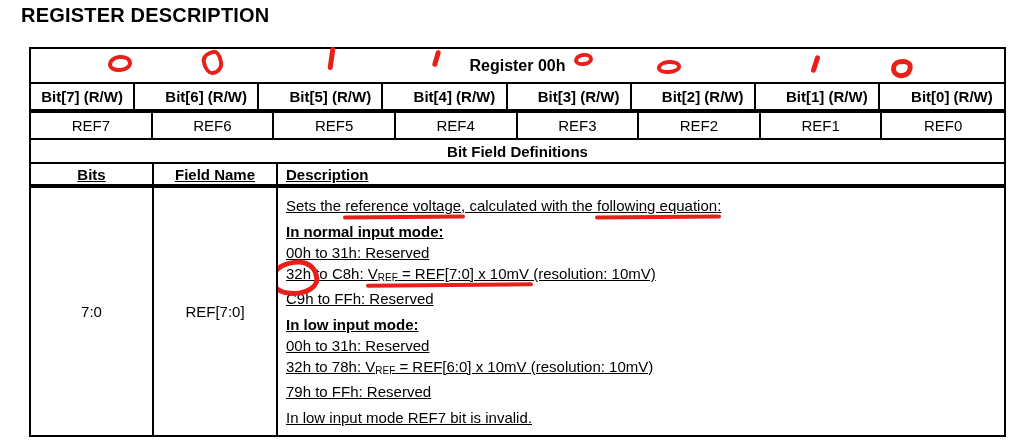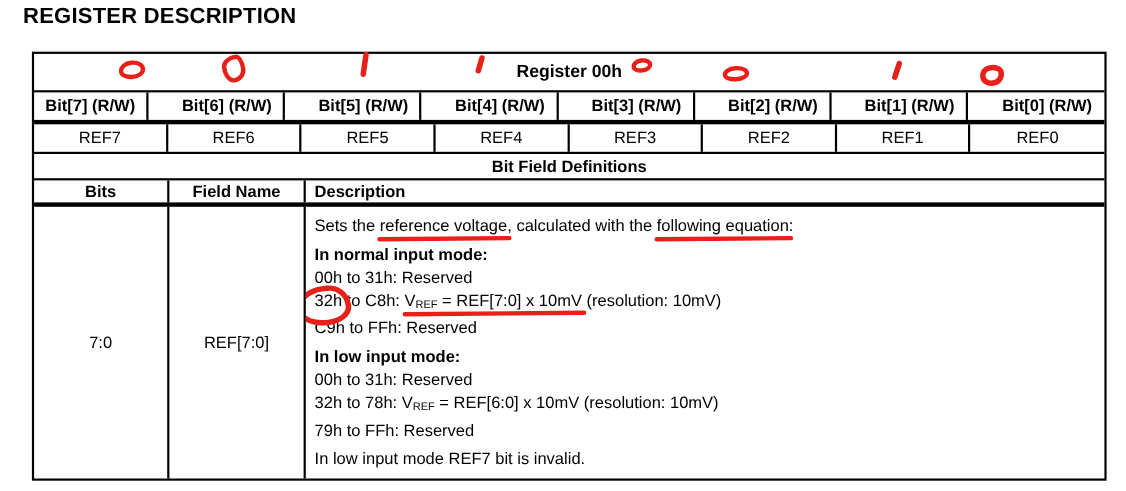--- a/index.html
+++ b/index.html
@@ -25,33 +25,33 @@
     display: flex; flex-direction: column;
     font-size: 15px;
   }
   .row-register { height: 35px; border-bottom: 2px solid var(--black);
     display: flex; align-items: center; justify-content: center;
     font-weight: bold; font-size: 16px; }
   .row-bits   { height: 29px; border-bottom: 4px solid var(--black); display: grid; grid-template-columns: repeat(8, 1fr); gap: 20px; }
   .row-refs   { height: 27px; border-bottom: 2px solid var(--black); display: grid; grid-template-columns: repeat(8, 1fr); }
   .row-caption{ height: 24px; border-bottom: 2px solid var(--black);
     display: flex; align-items: center; justify-content: center; font-weight: bold; }
-  .row-cols   { height: 24px; border-bottom: 4px solid var(--black); display: grid; grid-template-columns: 123px 124px 1fr; font-weight: bold; }
+  .row-cols   { height: 24px; border-bottom: 4px solid var(--black); display: grid; grid-template-columns: 123px 124px 1fr; font-weight: bold; text-decoration: underline; }
   .row-data   { flex: 1; display: grid; grid-template-columns: 123px 124px 1fr; }
   .cell {
     display: flex; align-items: center; justify-content: center;
     border-right: 2px solid var(--black);
     overflow: hidden; white-space: nowrap;
   }
   .cell:last-child { border-right: none; }
   .cell.bold { font-weight: bold; }
   .cell.left { justify-content: flex-start; padding-left: 8px; }
   .desc-cell {
     display: block; padding: 2px 24px 0 8px;
-    white-space: normal; line-height: 21px;
+    white-space: normal; line-height: 21px; text-decoration: underline;
   }
   .dl { line-height: 21px; }
   .gap { margin-top: 5px; }
   .bold { font-weight: bold; }
   sub.vsub { font-size: 10px; vertical-align: -2px; }
 
   
   .ru { position: relative; }
   .ru::after {
     content: ""; position: absolute; left: -2px; right: -4px; bottom: -5px;

